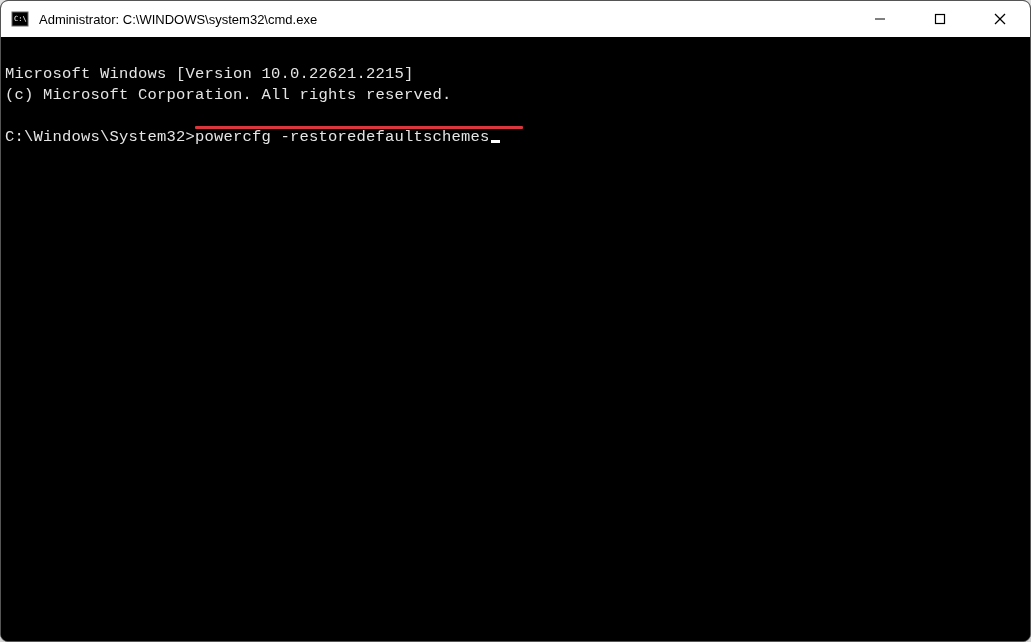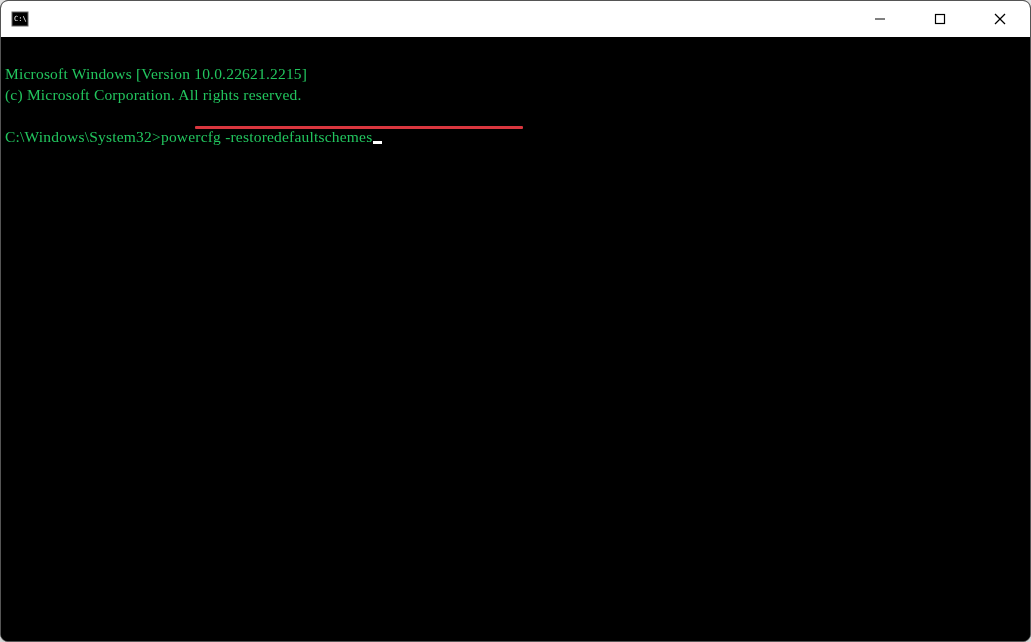--- a/index.html
+++ b/index.html
@@ -55,22 +55,22 @@
       display: flex;
       align-items: center;
       justify-content: center;
       cursor: pointer;
       color: #000;
     }
     .win-btn svg { width: 12px; height: 12px; }
     .terminal {
       flex: 1;
       background: #000;
-      color: #22c55e;
-      font-family: Liberation Serif, serif;
+      color: #e5e5e5;
+      font-family: Liberation Mono, monospace;
       font-size: 15.5px;
       line-height: 1.35;
       padding: 6px 4px;
       white-space: pre;
       overflow: hidden;
       position: relative;
       letter-spacing: 0.2px;
     }
     .prompt-line {
       display: inline;
@@ -94,20 +94,21 @@
 <body>
 
 <div class="window">
   <div class="titlebar">
     <div class="app-icon">
       <svg viewBox="0 0 18 18">
         <rect x="1" y="2" width="16" height="14" fill="#000" stroke="#666" stroke-width="1"></rect>
         <text x="3" y="11" font-size="7" fill="#fff" font-family="monospace">C:\</text>
       </svg>
     </div>
+    <span class="title-text">Administrator: C:\WINDOWS\system32\cmd.exe</span>
     <div class="titlebar-spacer"></div>
     <div class="window-controls">
       <div class="win-btn">
         <svg viewBox="0 0 12 12">
             <line x1="1" y1="6" x2="11" y2="6" stroke="currentColor" stroke-width="1"></line>
           </svg>
       </div>
       <div class="win-btn">
         <svg viewBox="0 0 12 12">
             <rect x="1.5" y="1.5" width="9" height="9" fill="none" stroke="currentColor" stroke-width="1.2"></rect>

